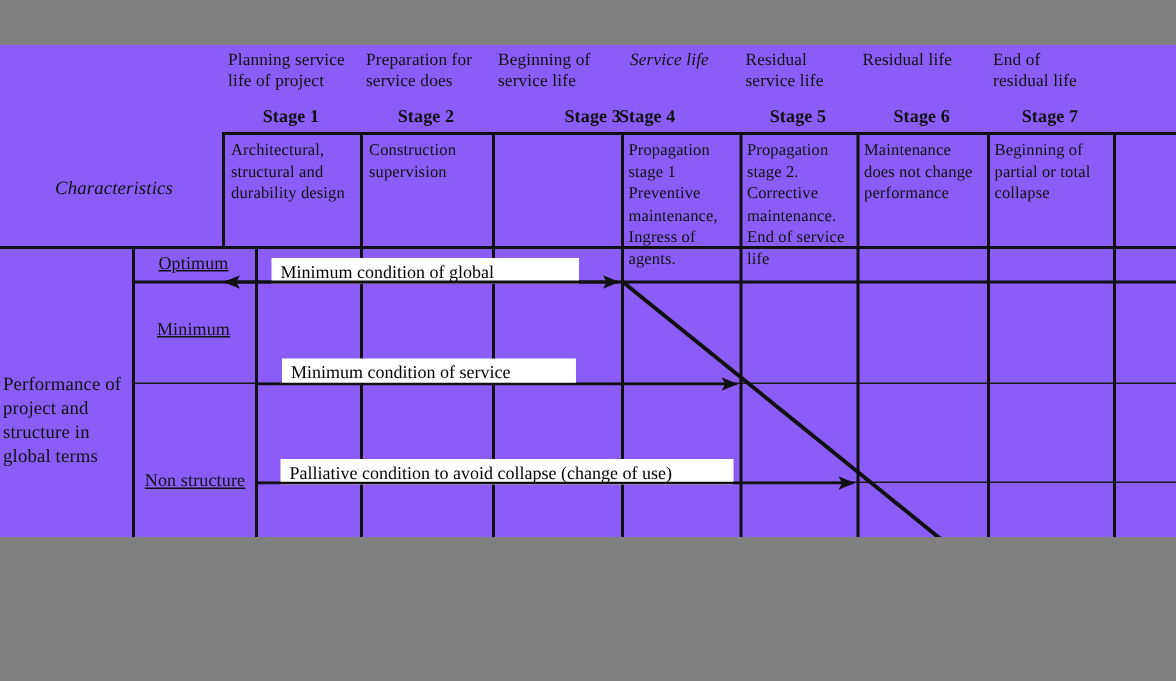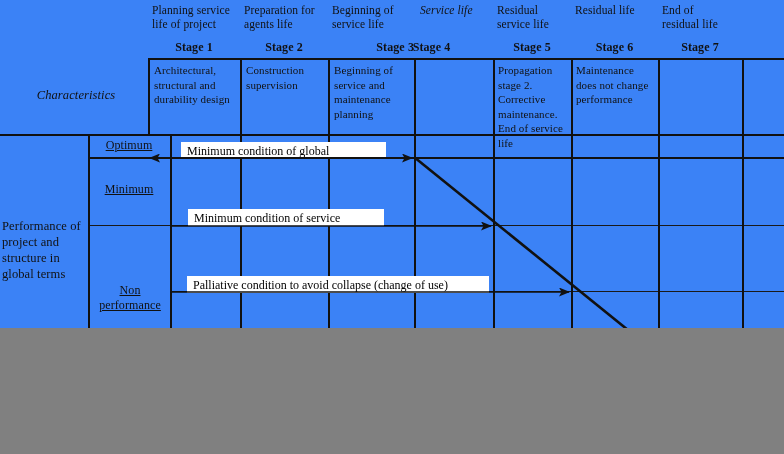--- a/index.html
+++ b/index.html
@@ -10,22 +10,23 @@
   }
   body {
     font-family: "Liberation Serif", "DejaVu Serif", serif;
     color: #111111;
     -webkit-font-smoothing: none;
   }
   #page {
     position: relative;
     width: 784px;
     height: 328px;
-    background: #3b82f6;
+    background: #8b5cf6;
     overflow: hidden;
+    margin-top: 30px;
   }
 
   .vline {
     position: absolute;
     width: 2px;
     background: #111111;
   }
   .hline {
     position: absolute;
     height: 2px;
@@ -118,48 +119,49 @@
   <div class="vline" style="left:170px; top:134px; height:310px;"></div>
   <div class="vline" style="left:240px; top:134px; height:310px;"></div>
   <div class="vline" style="left:328px; top:134px; height:310px;"></div>
   <div class="vline" style="left:414px; top:134px; height:310px;"></div>
   <div class="vline" style="left:493px; top:134px; height:310px;"></div>
   <div class="vline" style="left:571px; top:134px; height:310px;"></div>
   <div class="vline" style="left:658px; top:134px; height:310px;"></div>
   <div class="vline" style="left:742px; top:134px; height:310px;"></div>
 
   <div class="cell hdr-top" style="left:152px; top:3px; width:88px;">Planning service life of project</div>
-  <div class="cell hdr-top" style="left:244px; top:3px; width:84px;">Preparation for agents life</div>
+  <div class="cell hdr-top" style="left:244px; top:3px; width:84px;">Preparation for service does</div>
   <div class="cell hdr-top" style="left:332px; top:3px; width:82px;">Beginning of service life</div>
   <div class="cell hdr-top" style="left:420px; top:3px; width:74px;font-style:italic;">Service life</div>
   <div class="cell hdr-top" style="left:497px; top:3px; width:72px;">Residual service life</div>
   <div class="cell hdr-top" style="left:575px; top:3px; width:82px;">Residual life</div>
   <div class="cell hdr-top" style="left:662px; top:3px; width:60px;">End of residual life</div>
 
   <div class="cell stage-label" style="left:148px; top:40px; width:92px;">Stage 1</div>
   <div class="cell stage-label" style="left:240px; top:40px; width:88px;">Stage 2</div>
   <div class="cell stage-label" style="left:328px; top:40px; width:86px;text-align:right;">Stage 3</div>
   <div class="cell stage-label" style="left:392px; top:40px; width:79px;">Stage 4</div>
   <div class="cell stage-label" style="left:493px; top:40px; width:78px;">Stage 5</div>
   <div class="cell stage-label" style="left:571px; top:40px; width:87px;">Stage 6</div>
   <div class="cell stage-label" style="left:658px; top:40px; width:84px;">Stage 7</div>
 
   <div class="cell title-cell center" style="left:6px; top:88px; width:140px;font-style:italic;">Characteristics</div>
 
   <div class="cell char-cell" style="left:154px; top:63px; width:82px;">Architectural, structural and durability design</div>
   <div class="cell char-cell" style="left:246px; top:63px; width:78px;">Construction supervision</div>
-  <div class="cell char-cell" style="left:334px; top:63px; width:76px;">Beginning of service and maintenance planning</div>
+  <div class="cell char-cell" style="left:419px; top:63px; width:72px;">Propagation stage 1 Preventive maintenance, Ingress of agents.</div>
   <div class="cell char-cell" style="left:498px; top:63px; width:70px;">Propagation stage 2. Corrective maintenance. End of service life</div>
   <div class="cell char-cell" style="left:576px; top:63px; width:78px;">Maintenance does not change performance</div>
+  <div class="cell char-cell" style="left:663px; top:63px; width:76px;">Beginning of partial or total collapse</div>
 
   <div class="cell side-label" style="left:2px; top:218px; width:86px;">Performance of project and structure in global terms</div>
 
   <div class="cell row-label center" style="left:90px; top:138px; width:78px;">Optimum</div>
   <div class="cell row-label center" style="left:90px; top:182px; width:78px;">Minimum</div>
-  <div class="cell row-label center" style="left:94px; top:283px; width:72px;">Non performance</div>
+  <div class="cell row-label center" style="left:94px; top:283px; width:72px;">Non structure</div>
 
   <div class="callout" style="left:181px; top:142px; width:205px; height:17px;">Minimum condition of global</div>
   <div class="callout" style="left:188px; top:209px; width:196px; height:17px;">Minimum condition of service</div>
   <div class="callout" style="left:187px; top:276px; width:302px; height:17px;">Palliative condition to avoid collapse (change of use)</div>
   <div class="callout" style="left:189px; top:342px; width:135px; height:17px;padding-left:20px;">Condition of collapse</div>
 
   <svg id="overlay" viewBox="0 0 784 454">
     <defs>
       <marker id="arrowR" markerWidth="11" markerHeight="9" refX="10" refY="4.5" orient="auto" markerUnits="userSpaceOnUse">
         <path d="M0,0 L11,4.5 L0,9 L2.5,4.5 Z" fill="#111111"></path>

